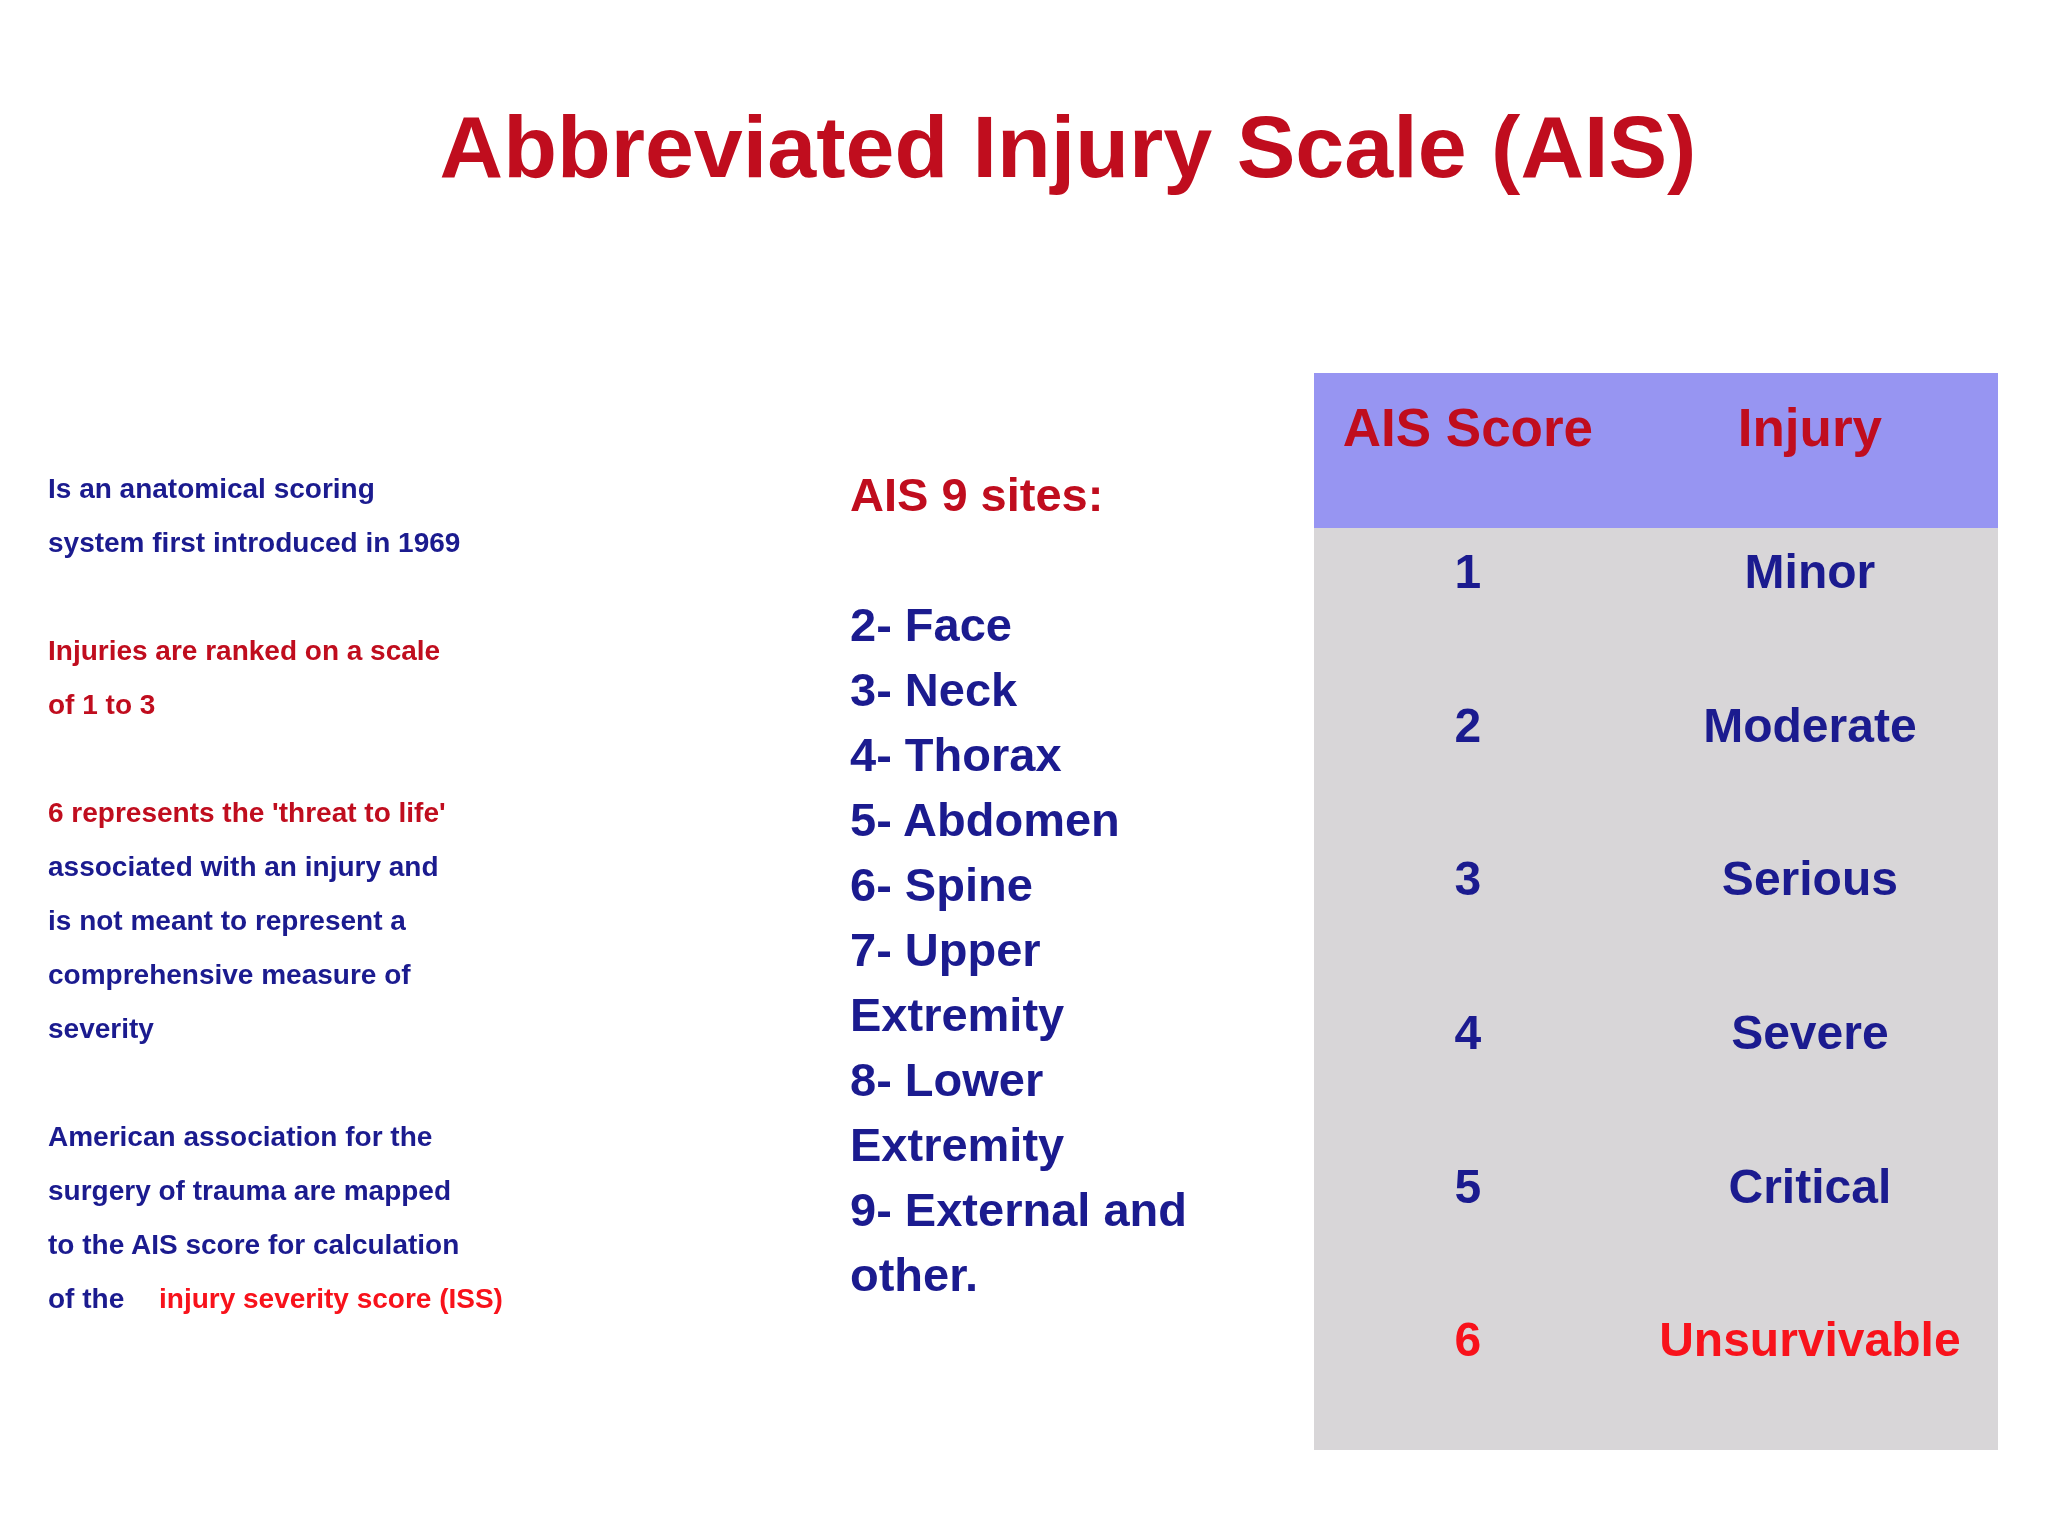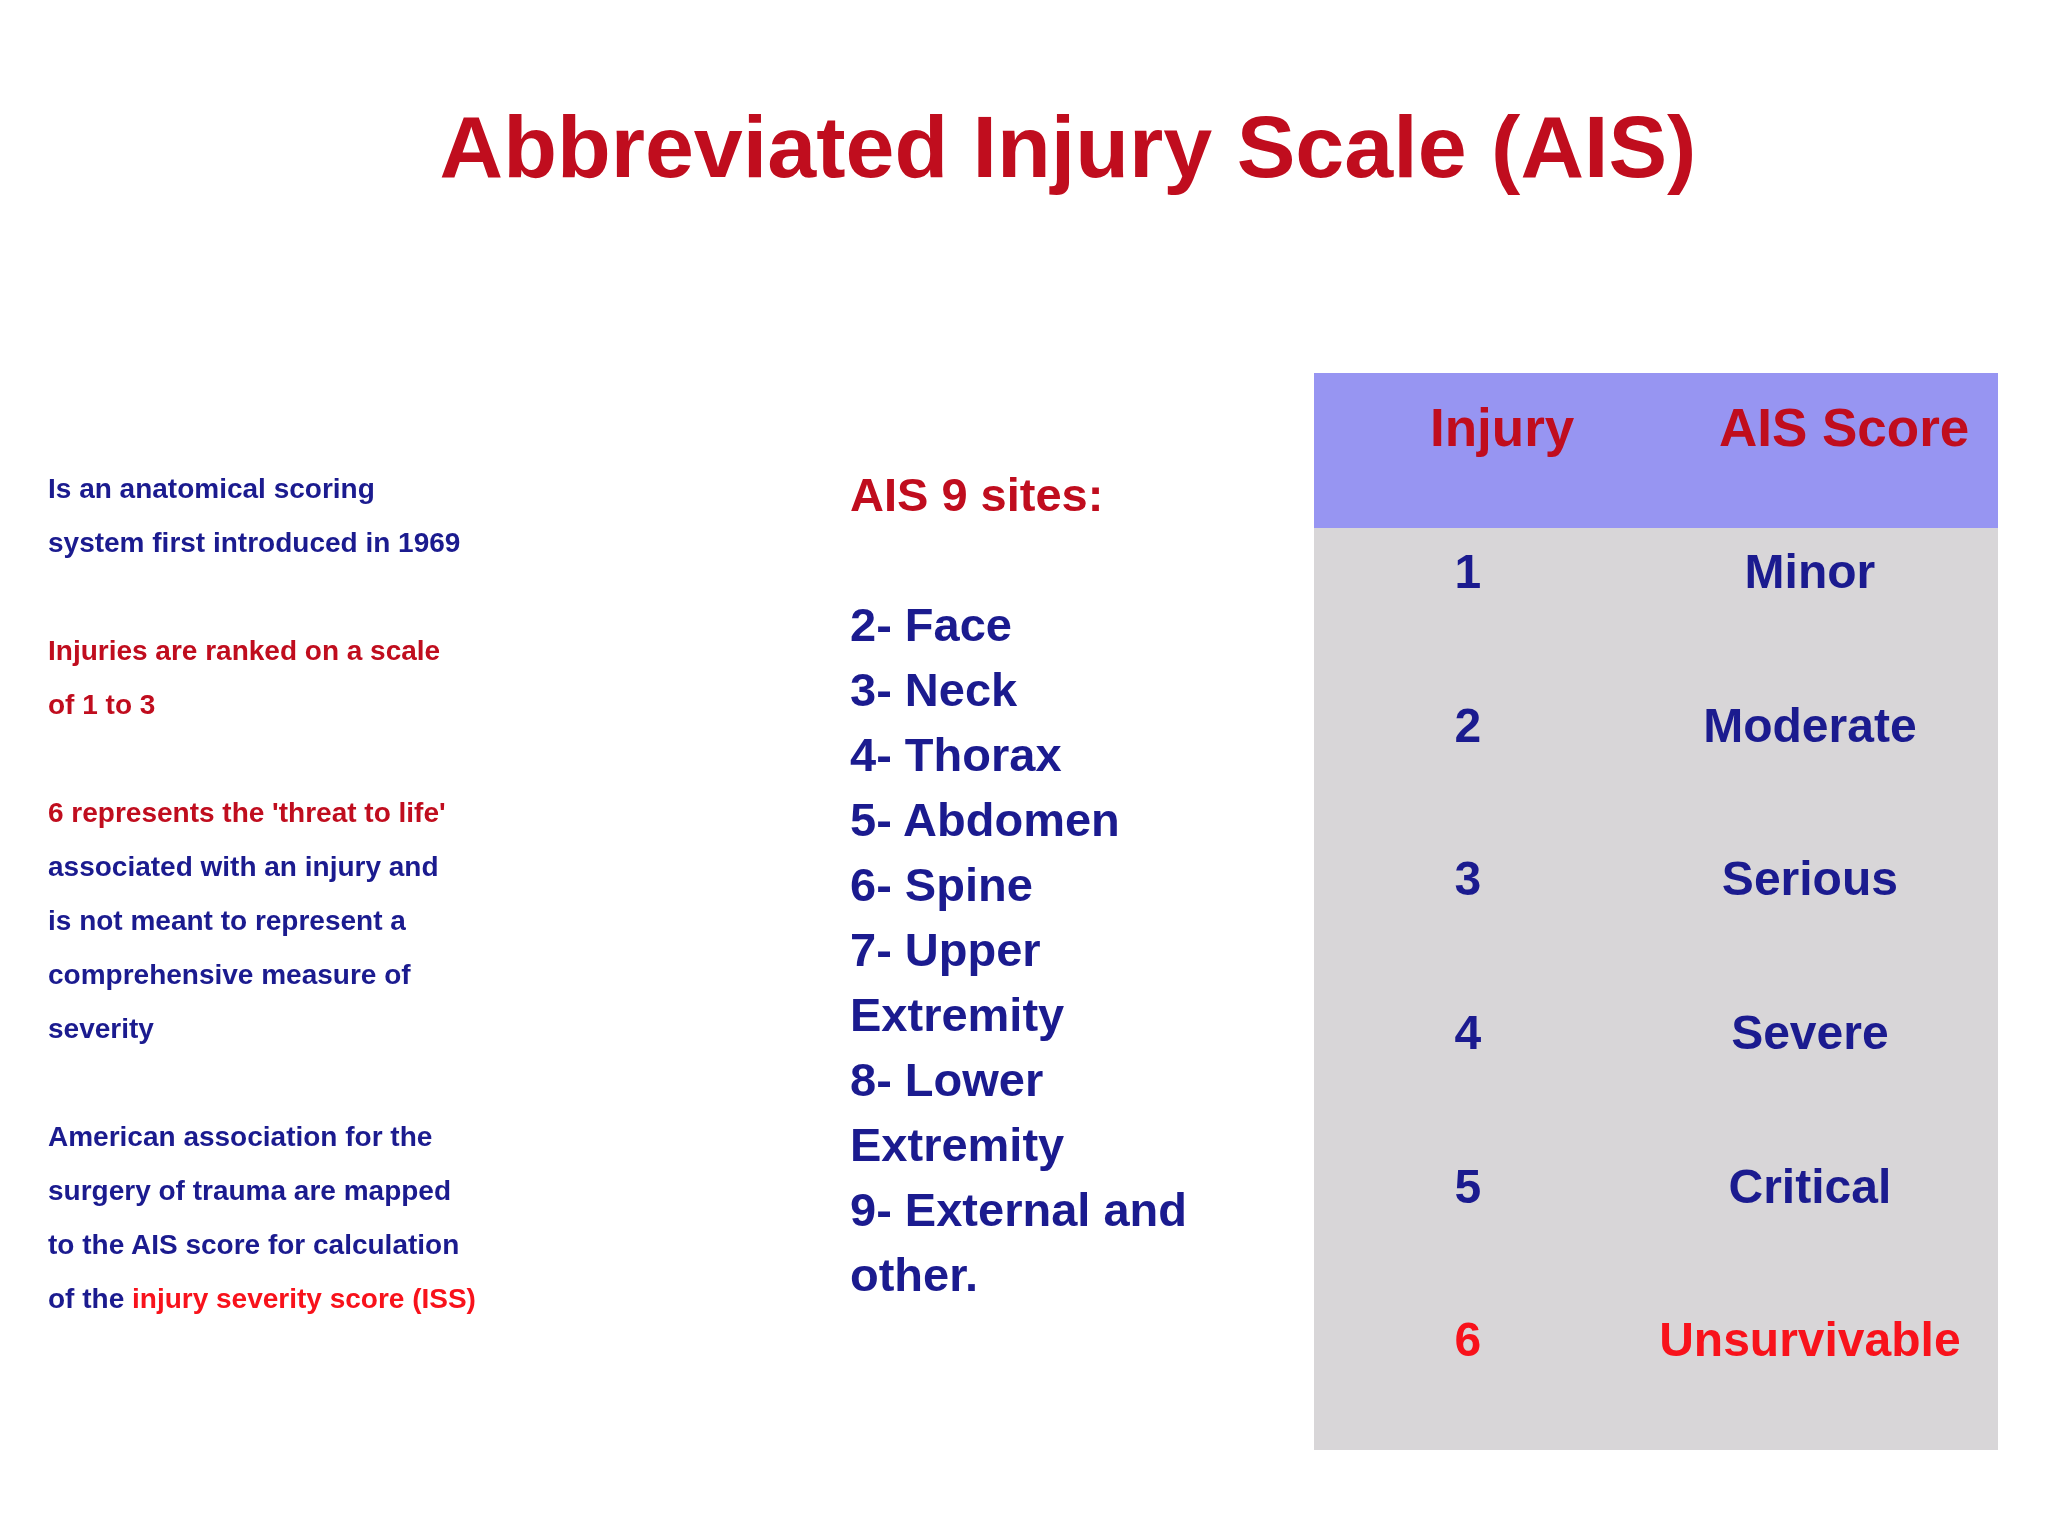--- a/index.html
+++ b/index.html
@@ -94,21 +94,21 @@
   .cell{
     display:flex;
     justify-content:center;
     align-items:flex-start;
   }
   .col-score{width:45%;}
   .col-injury{width:55%;}
   .row-em .cell{color:var(--bright-red);}
   .navy{color:var(--navy);}
   .darkred{color:var(--dark-red);margin-top:30px;}
-  .brightred{color:var(--bright-red);}
+  .brightred{color:var(--bright-red);margin-left:27px;}
 </style>
 </head>
 <body>
 
 <h1 class="slide-title">Abbreviated Injury Scale (AIS)</h1>
 
 <div class="left-col">
   <p>Is an anatomical scoring
 system first introduced in 1969</p>
   <p class="darkred">Injuries are ranked on a scale
@@ -134,22 +134,22 @@
   <div class="site-item">7- Upper
 Extremity</div>
   <div class="site-item">8- Lower
 Extremity</div>
   <div class="site-item">9- External and
 other.</div>
 </div>
 
 <div class="ais-table">
   <div class="thead">
+    <div class="cell col-score">AIS Score</div>
     <div class="cell col-injury">Injury</div>
-    <div class="cell col-score">AIS Score</div>
   </div>
   <div class="tbody">
     <div class="trow">
       <div class="cell col-score">1</div>
       <div class="cell col-injury">Minor</div>
     </div>
     <div class="trow">
       <div class="cell col-score">2</div>
       <div class="cell col-injury">Moderate</div>
     </div>

